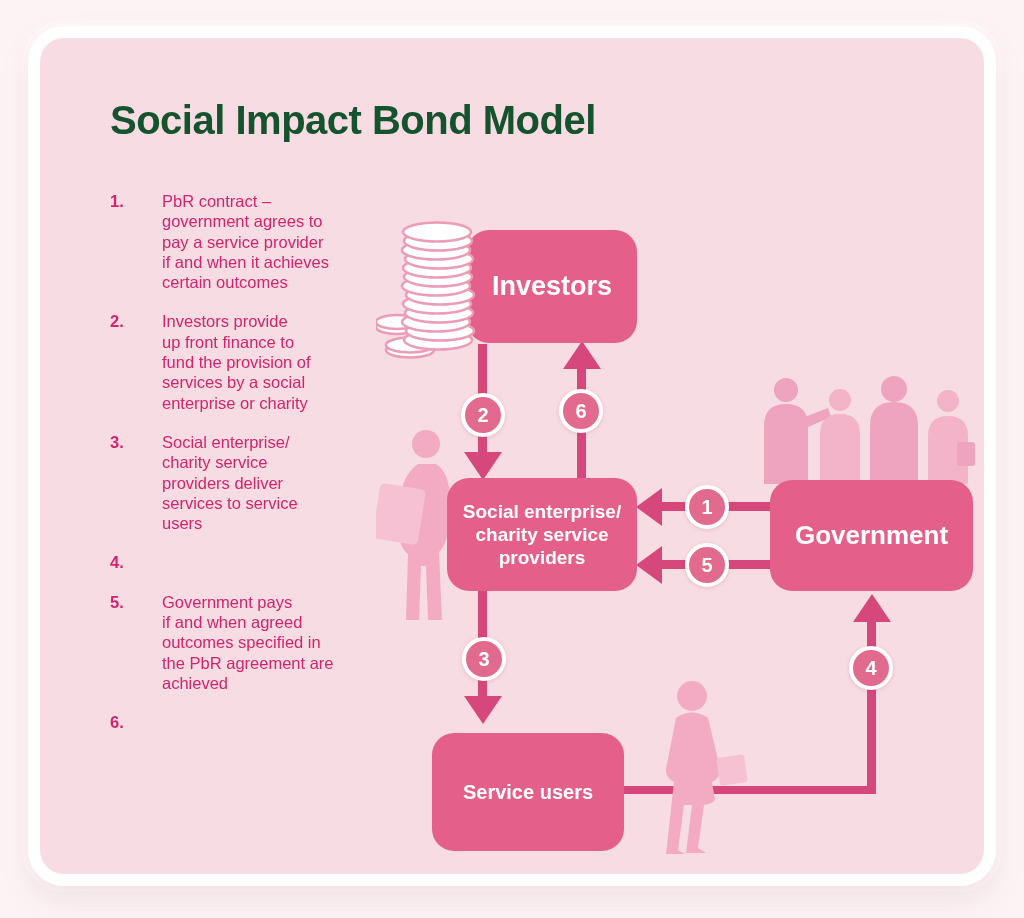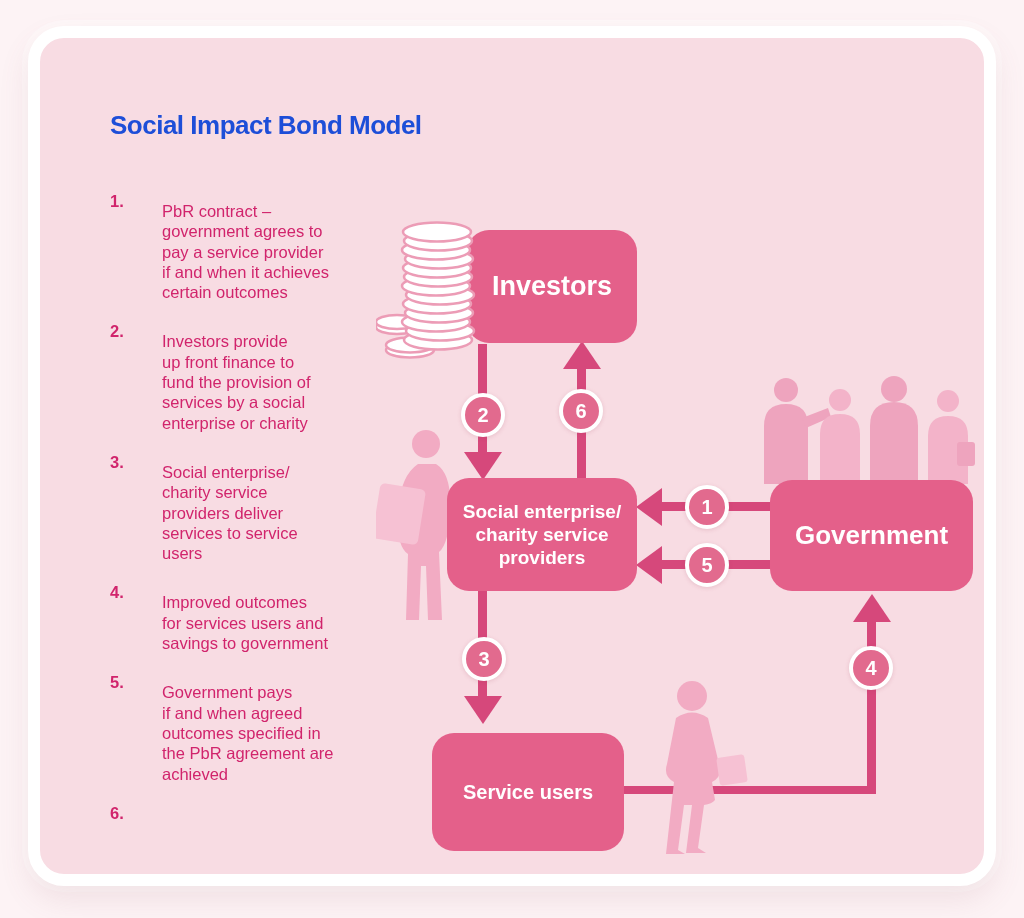--- a/index.html
+++ b/index.html
@@ -6,28 +6,28 @@
   body { background:#fdf3f5; font-family:"Liberation Sans", sans-serif; }
   .stage { position:relative; width:1024px; height:918px; background:#fdf3f5; overflow:hidden; }
 
   .card {
     position:absolute; left:28px; top:26px; width:968px; height:860px;
     background:#f8dce3; border:12px solid #ffffff; border-radius:36px;
     box-shadow:0 14px 30px rgba(150,90,110,0.12), 0 0 0 6px rgba(255,255,255,0.35);
   }
 
   .title {
-    position:absolute; left:70px; top:72px;
-    font-size:26px; font-weight:bold; letter-spacing:-0.5px; color:#1d4ed8;
+    position:absolute; left:70px; top:60px;
+    font-size:40px; font-weight:bold; letter-spacing:-0.5px; color:#14532d;
   }
 
   .legend { position:absolute; left:70px; top:153px; width:250px; list-style:none; }
   .legend-item { display:flex; margin-bottom:19px; color:#d1246c; font-size:16.5px; line-height:20.3px; }
   .legend-num { width:52px; font-weight:bold; flex:none; }
-  .legend-text { white-space:pre-line; width:198px;margin-top:10px; }
+  .legend-text { white-space:pre-line; width:198px; }
 
   .node {
     position:absolute; background:#e4608a; border-radius:22px; color:#ffffff;
     font-weight:bold; display:flex; align-items:center; justify-content:center;
     text-align:center; z-index:4;
   }
   .node-label { white-space:pre-line; }
   #node-investors   { left:427px; top:192px; width:170px; height:113px; font-size:27px; }
   #node-providers   { left:407px; top:440px; width:190px; height:113px; font-size:19px; line-height:23px; }
   #node-government  { left:730px; top:442px; width:203px; height:111px; font-size:26px; }
@@ -80,23 +80,20 @@
       <li class="legend-item">
         <span class="legend-num">3.</span>
         <span class="legend-text">Social enterprise/
 charity service
 providers deliver
 services to service
 users</span>
       </li>
       <li class="legend-item">
         <span class="legend-num">4.</span>
-        <span class="legend-text">Improved outcomes
-for services users and
-savings to government</span>
       </li>
       <li class="legend-item">
         <span class="legend-num">5.</span>
         <span class="legend-text">Government pays
 if and when agreed
 outcomes specified in
 the PbR agreement are
 achieved</span>
       </li>
       <li class="legend-item">

